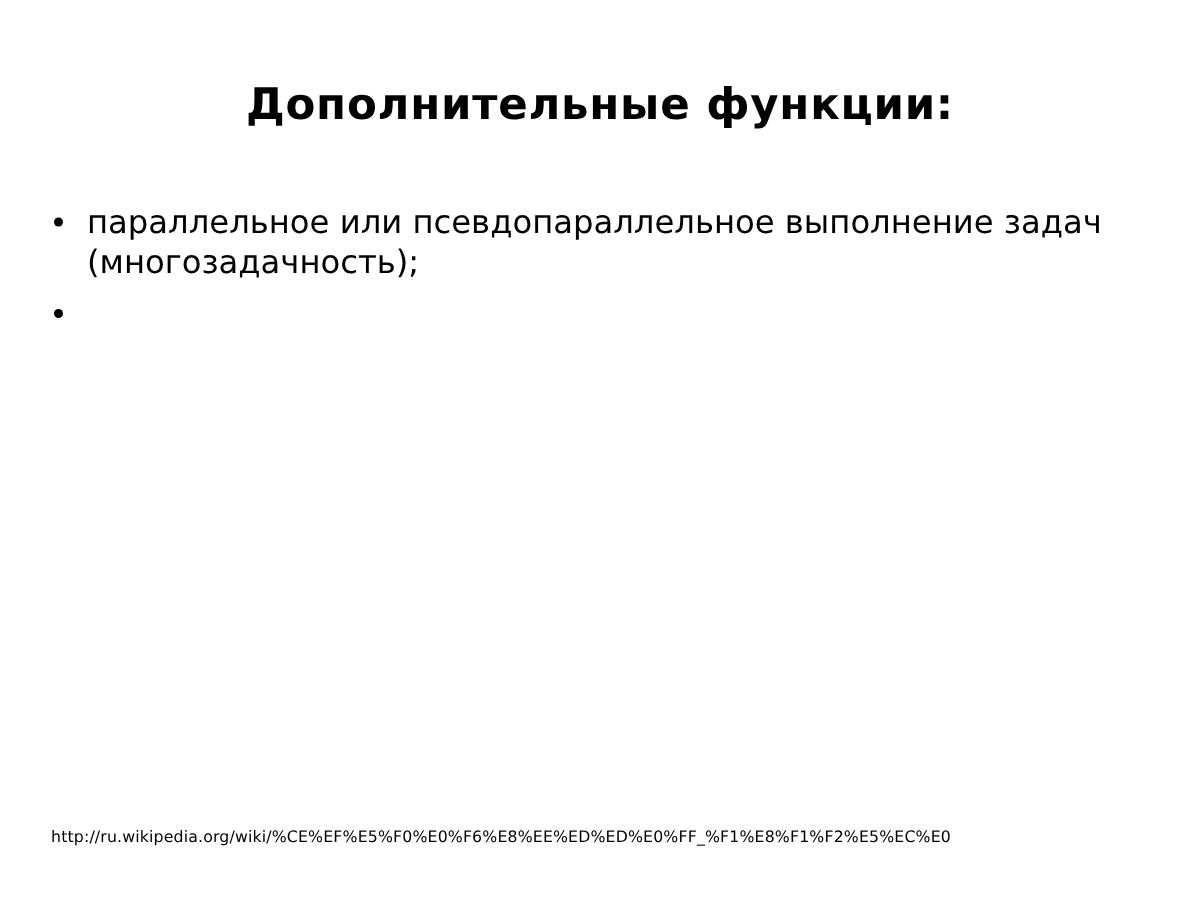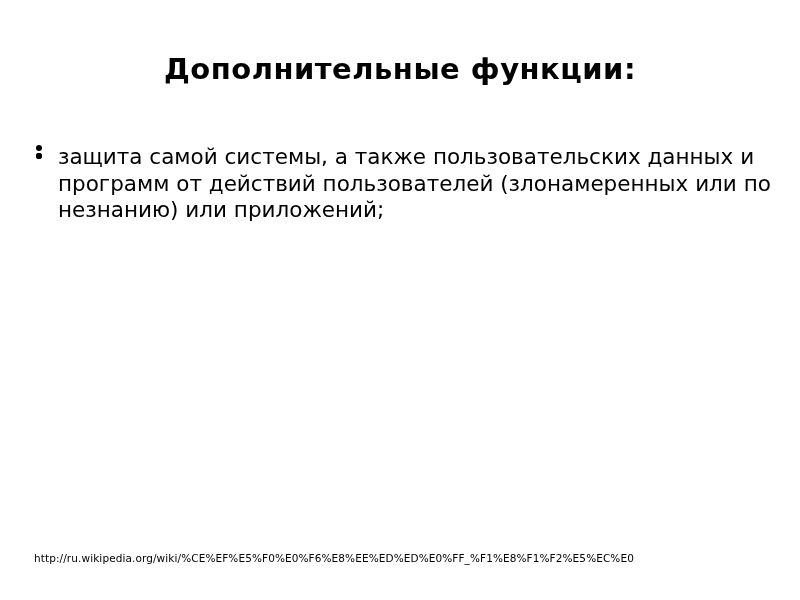--- a/index.html
+++ b/index.html
@@ -71,25 +71,22 @@
 </head>
 <body>
 
 <div class="slide">
 
   <div class="slide-title">Дополнительные функции:</div>
 
   <ul class="bullet-list">
     <li class="bullet-item">
       <span class="dot"></span>
+      <span>параллельное или псевдопараллельное выполнение задач (многозадачность);</span>
     </li>
     <li class="bullet-item">
       <span class="dot"></span>
-    </li>
-    <li class="bullet-item">
-      <span class="dot"></span>
-      <span>защита самой системы, а также пользовательских данных и программ от действий пользователей (злонамеренных или по незнанию) или приложений;</span>
     </li>
   </ul>
 
   <div class="footer-url">http://ru.wikipedia.org/wiki/%CE%EF%E5%F0%E0%F6%E8%EE%ED%ED%E0%FF_%F1%E8%F1%F2%E5%EC%E0</div>
 
 </div>
 
 </body></html>

